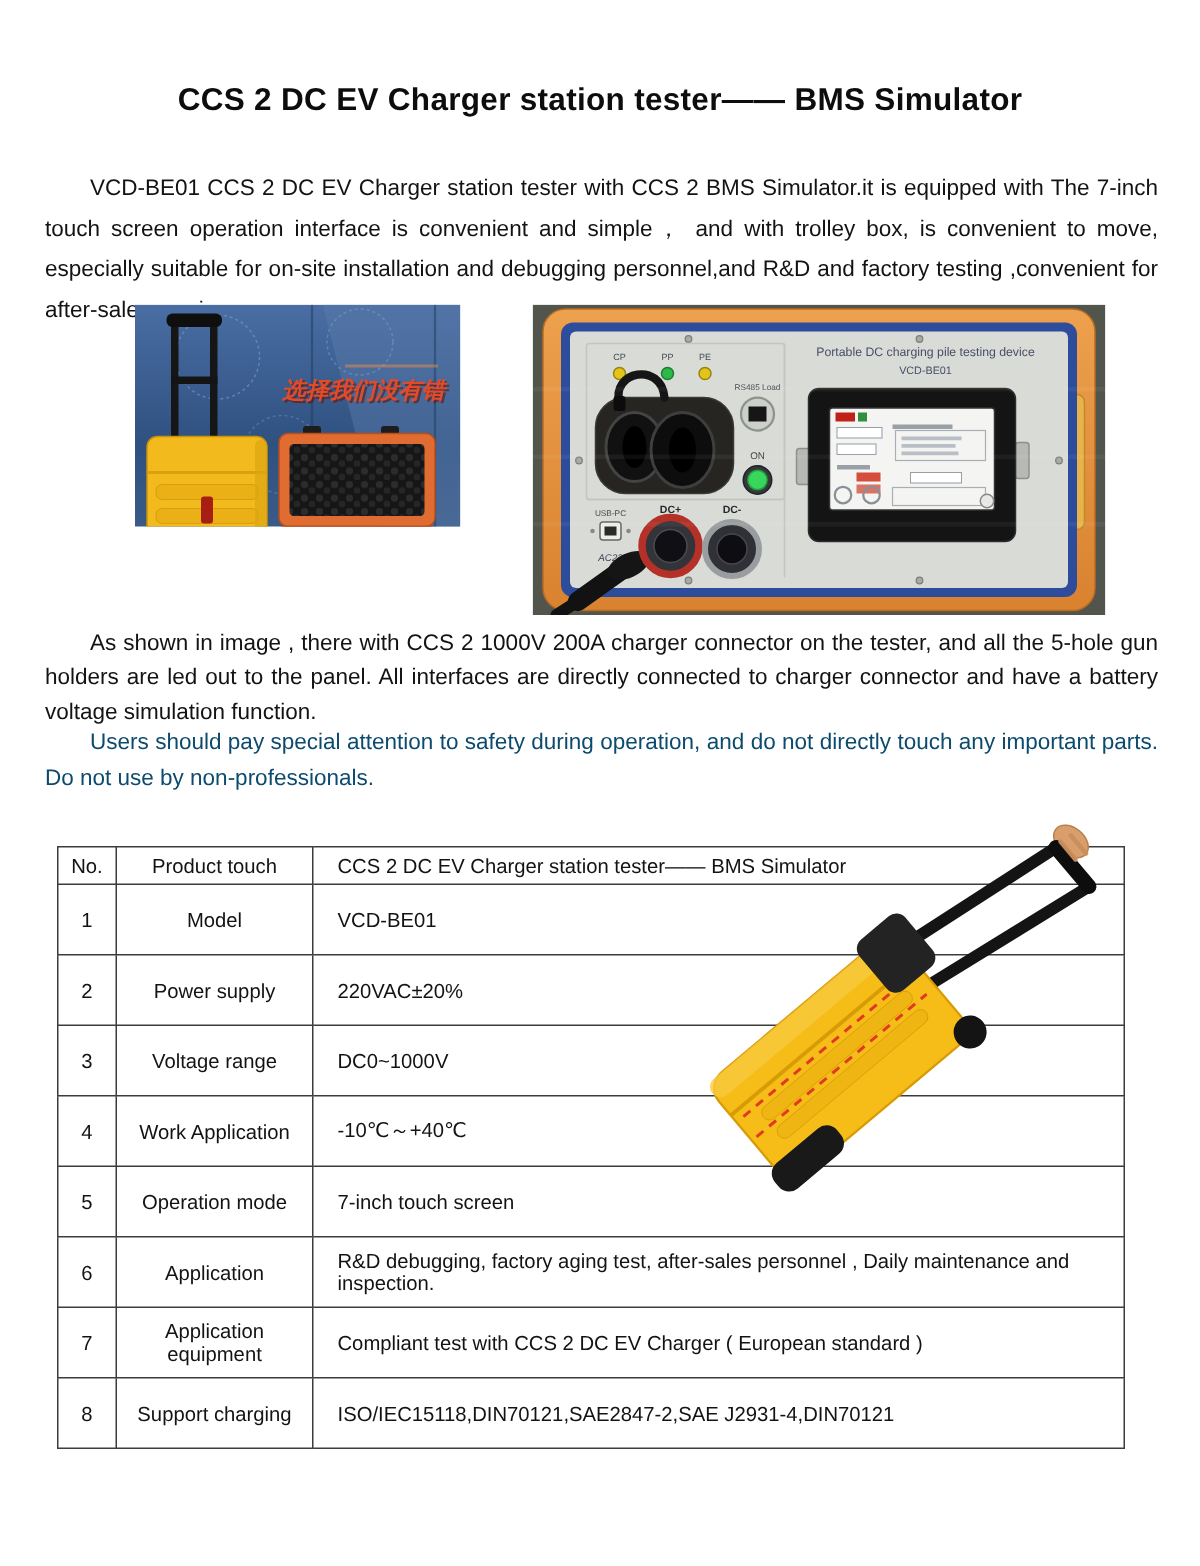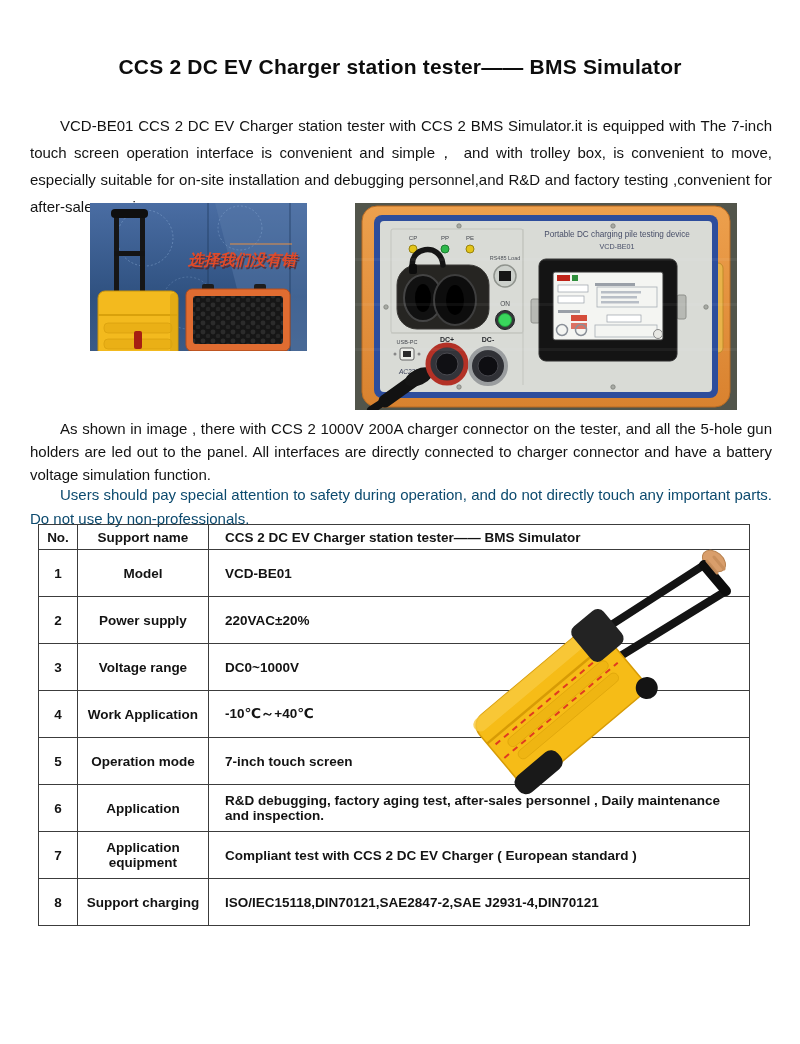--- a/index.html
+++ b/index.html
@@ -22,23 +22,23 @@
   .para-body  { top:417px; line-height:23px; }
   .para-warn  { top:483px; line-height:24px; color:#0c4a6e; }
 
   .photo { position:absolute; top:203px; overflow:hidden; }
   .photo-1 { left:90px;  width:217px; height:148px; }
   .photo-2 { left:355px; width:382px; height:207px; }
   .photo svg { display:block; }
   svg text { font-family:"Liberation Sans","DejaVu Sans",sans-serif; }
 
   table.spec {
-    position:absolute; left:38px; top:524px; width:712px;
+    position:absolute; left:38px; top:564px; width:712px;
     border-collapse:collapse; table-layout:fixed;
-    font-size:13.5px; color:#131313;font-weight:bold;
+    font-size:13.5px; color:#131313;
   }
   table.spec td { border:1px solid #3c3c3c; vertical-align:middle; }
   table.spec tr.hrow td { height:25px; }
   table.spec tr.drow td { height:47px; }
   td.c-no   { text-align:center; }
   td.c-name { text-align:center; padding:0 2px; }
   td.c-val  { text-align:left; padding-left:16px; padding-right:6px; }
 
   .trolley-overlay {
     position:absolute; left:452px; top:548px; width:310px; height:260px;
@@ -260,21 +260,21 @@
 
 <table class="spec">
   <colgroup>
       <col style="width:39px">
       <col style="width:131px">
       <col>
     </colgroup>
   <tbody>
     <tr class="hrow">
       <td class="c-no">No.</td>
-      <td class="c-name">Support name</td>
+      <td class="c-name">Product touch</td>
       <td class="c-val">CCS 2 DC EV Charger station tester—— BMS Simulator</td>
     </tr>
     <tr class="drow">
       <td class="c-no">1</td>
       <td class="c-name">Model</td>
       <td class="c-val">VCD-BE01</td>
     </tr>
     <tr class="drow">
       <td class="c-no">2</td>
       <td class="c-name">Power supply</td>

